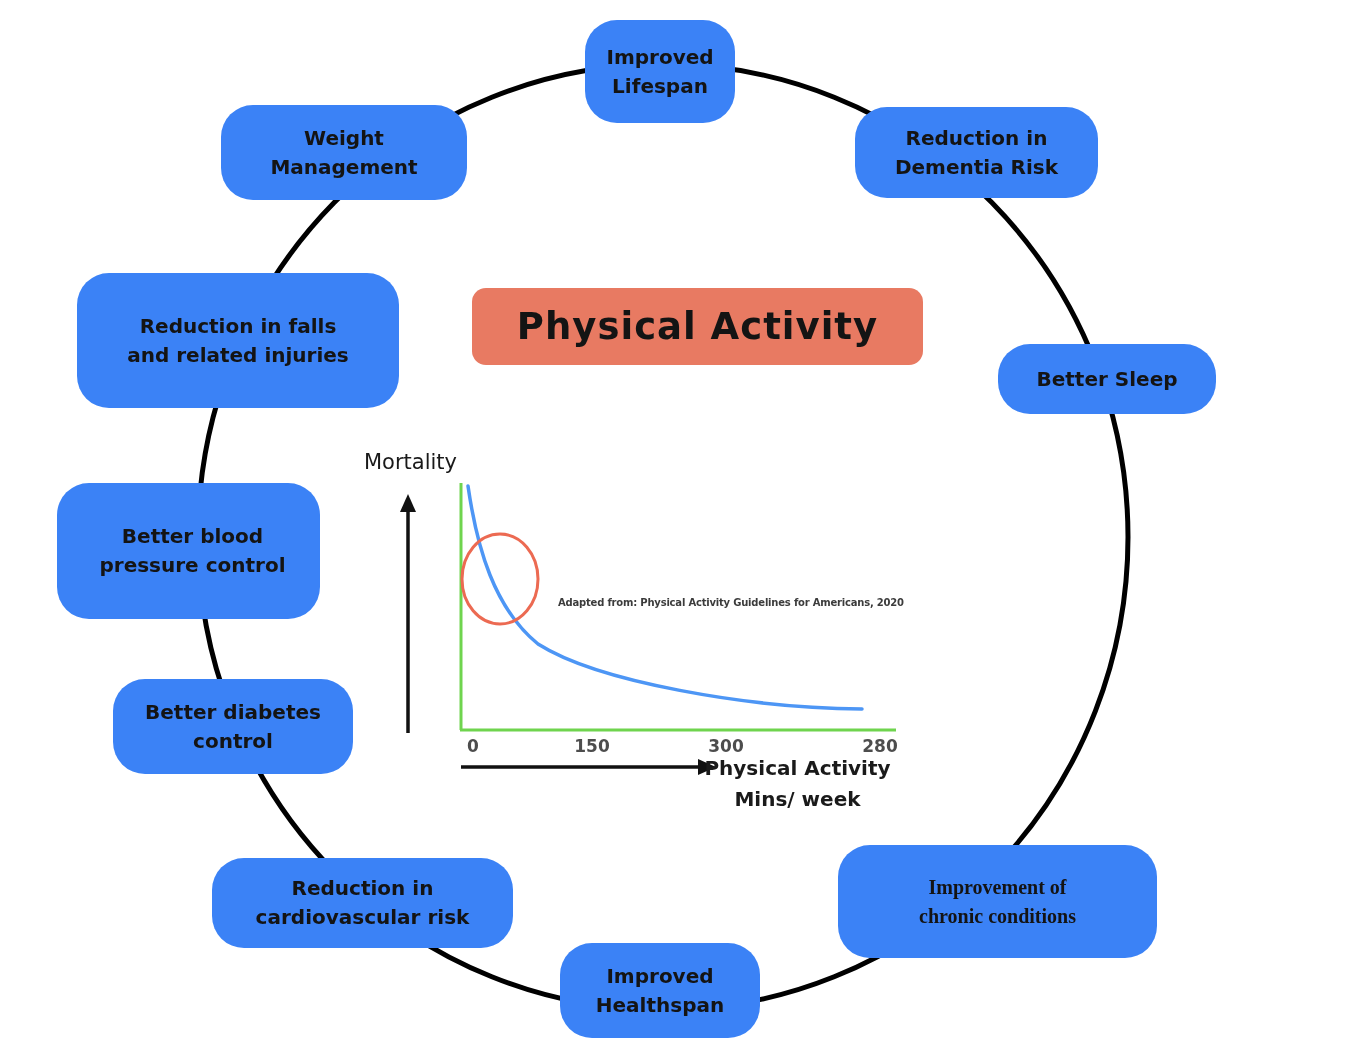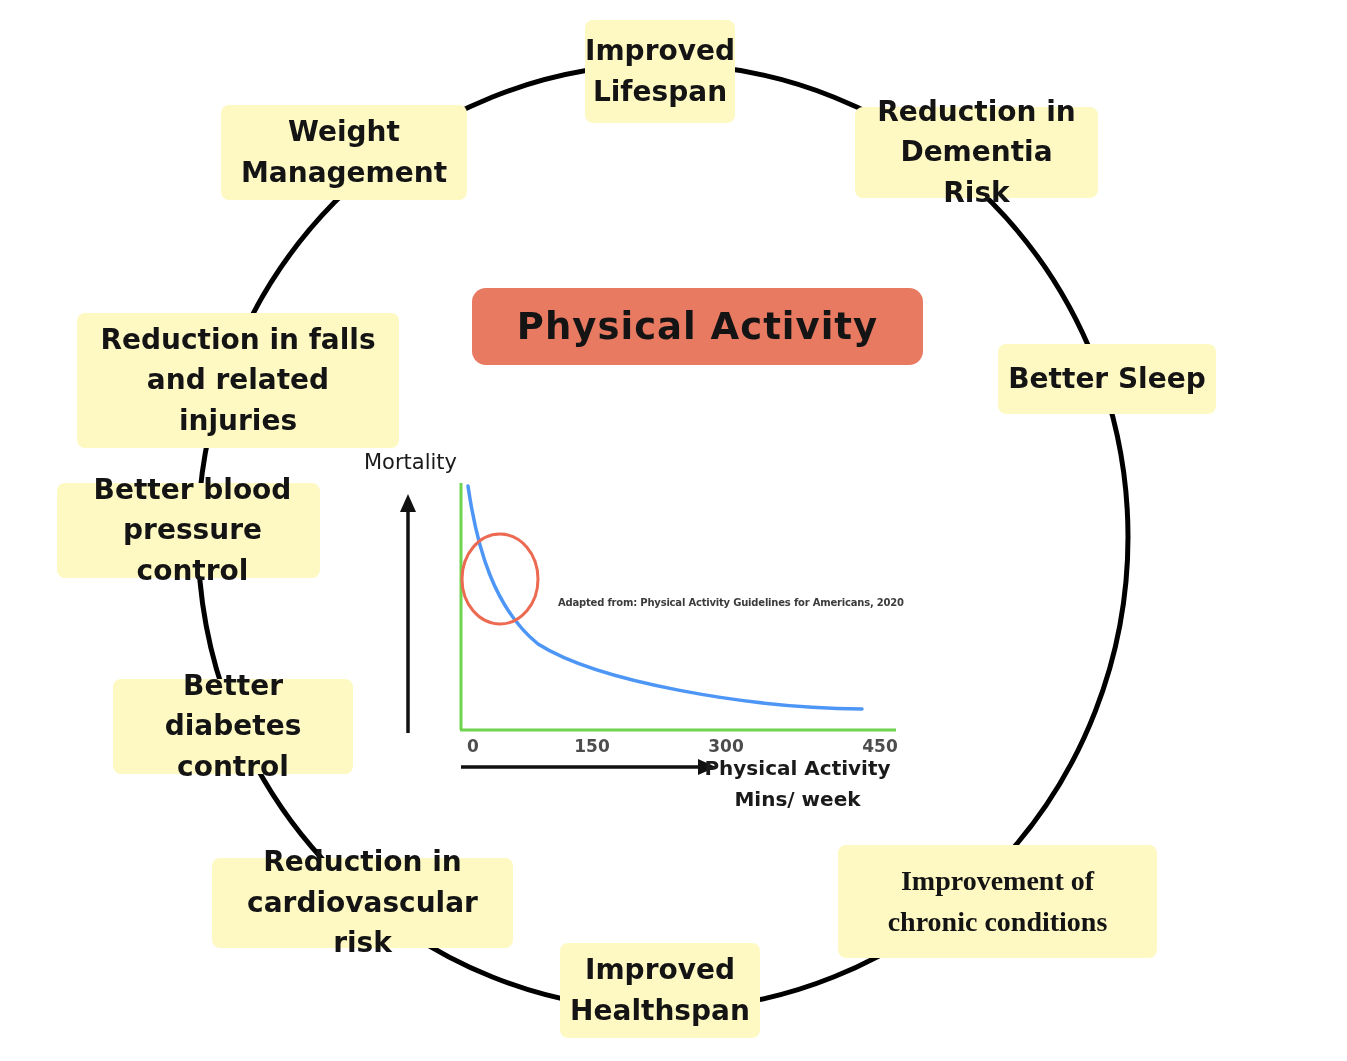--- a/index.html
+++ b/index.html
@@ -2,23 +2,23 @@
 <html><head>
 <meta charset="utf-8">
 <style>
   html,body{margin:0;padding:0;background:#ffffff;}
   .canvas{
     position:relative;width:1347px;height:1061px;overflow:hidden;
     background:#ffffff;font-family:"DejaVu Sans", sans-serif;
   }
   .bg-art{position:absolute;left:0;top:0;z-index:1;}
   .node{
-    position:absolute;z-index:2;background:#fef9c3;border-radius:8px;
+    position:absolute;z-index:2;background:#3b82f6;border-radius:32px;
     display:flex;align-items:center;justify-content:center;text-align:center;
-    white-space:pre-line;font-weight:700;color:#141414;font-size:28px;line-height:1.45;
+    white-space:pre-line;font-weight:700;color:#141414;font-size:20px;line-height:1.45;
     padding:2px 8px;box-sizing:border-box;
   }
   .title-box{
     position:absolute;z-index:2;background:#E87A62;border-radius:14px;
     display:flex;align-items:center;justify-content:center;text-align:center;
     font-weight:700;color:#141414;font-size:37px;letter-spacing:1px;
   }
   .chart-text{position:absolute;z-index:2;color:#1a1a1a;}
   .ylabel{left:364px;top:450px;font-size:21px;font-weight:400;}
   .annotation{left:558px;top:597px;font-size:10px;font-weight:700;color:#3c3c3c;white-space:nowrap;letter-spacing:-0.2px;}
@@ -73,31 +73,31 @@
 
   <div class="node" style="left:560px;top:943px;width:200px;height:95px;">Improved
 Healthspan</div>
 
   <div class="node" style="left:212px;top:858px;width:301px;height:90px;">Reduction in
 cardiovascular risk</div>
 
   <div class="node" style="left:113px;top:679px;width:240px;height:95px;">Better diabetes
 control</div>
 
-  <div class="node" style="left:57px;top:483px;width:263px;height:95px;padding-left:16px;">Better blood
+  <div class="node" style="left:57px;top:483px;width:263px;height:136px;padding-left:16px;">Better blood
 pressure control</div>
 
-  <div class="node" style="left:77px;top:273px;width:322px;height:135px;margin-top:40px;">Reduction in falls
+  <div class="node" style="left:77px;top:273px;width:322px;height:135px;">Reduction in falls
 and related injuries</div>
 
   <div class="node" style="left:221px;top:105px;width:246px;height:95px;">Weight
 Management</div>
 
   <div class="chart-text ylabel">Mortality</div>
   <div class="chart-text annotation">Adapted from: Physical Activity Guidelines for Americans, 2020</div>
   <div class="chart-text tick tick0">0</div>
   <div class="chart-text tick tick150">150</div>
   <div class="chart-text tick tick300">300</div>
-  <div class="chart-text tick tick450">450</div>
+  <div class="chart-text tick tick450">280</div>
   <div class="chart-text xlabel">Physical Activity
 Mins/ week</div>
 
 </div>
 
 </body></html>

